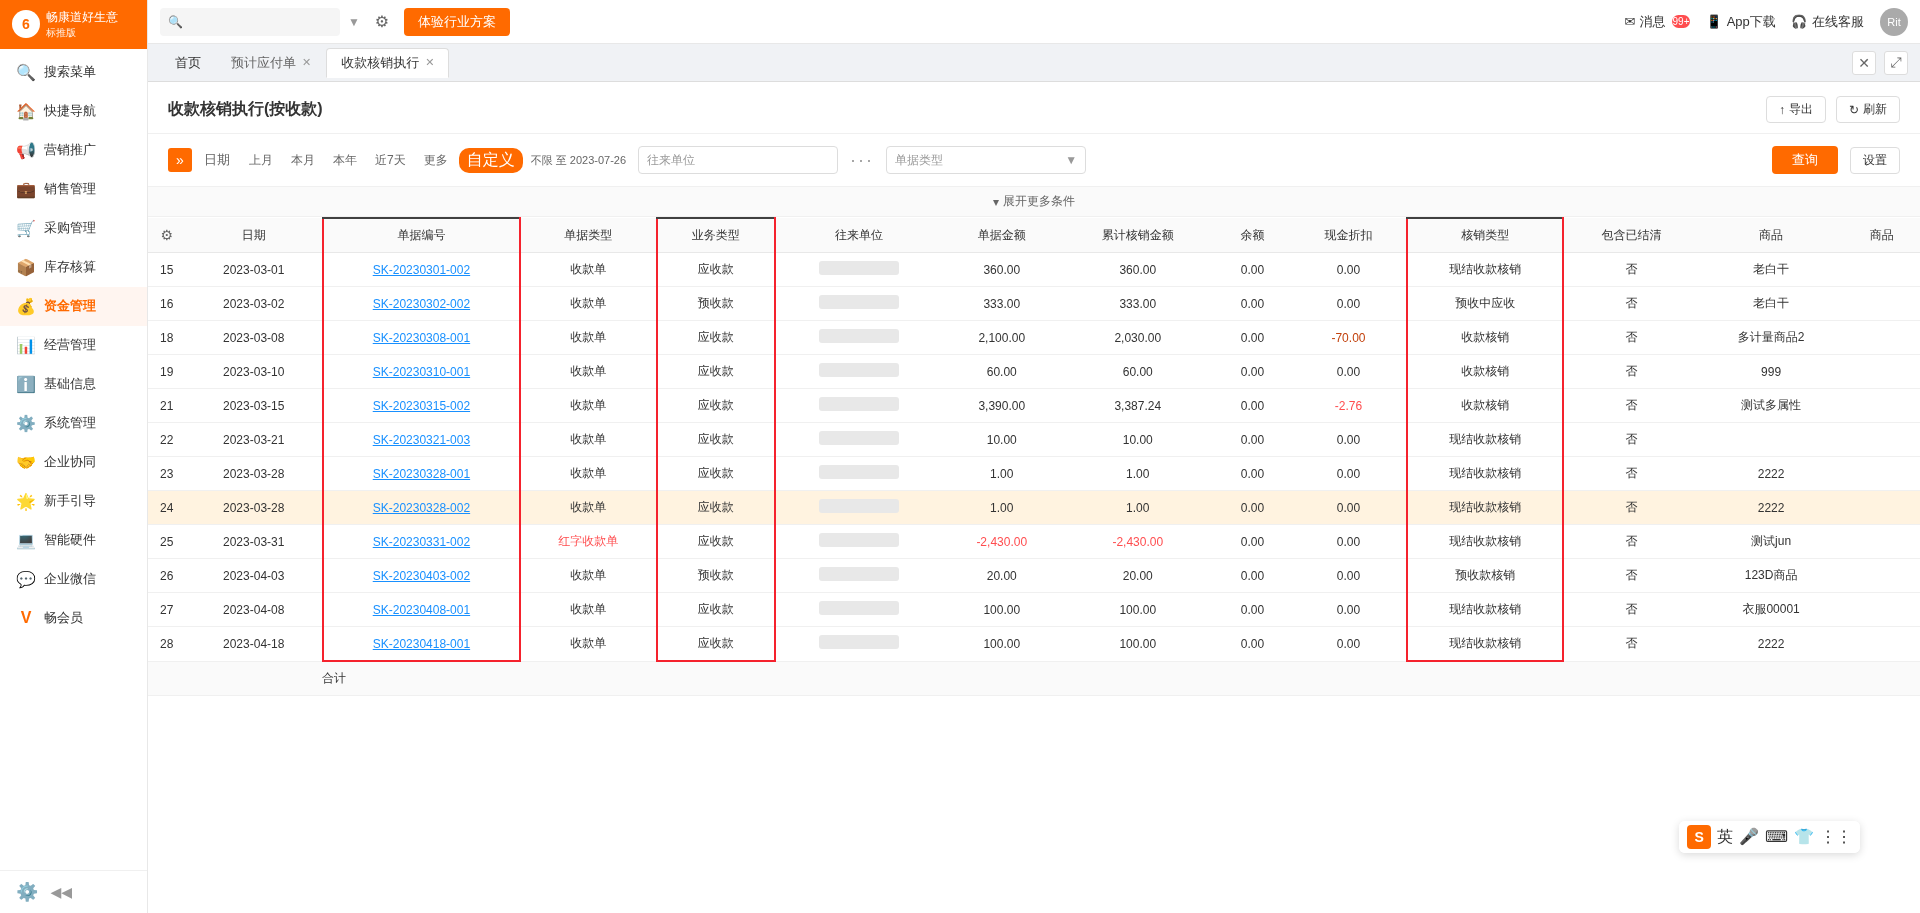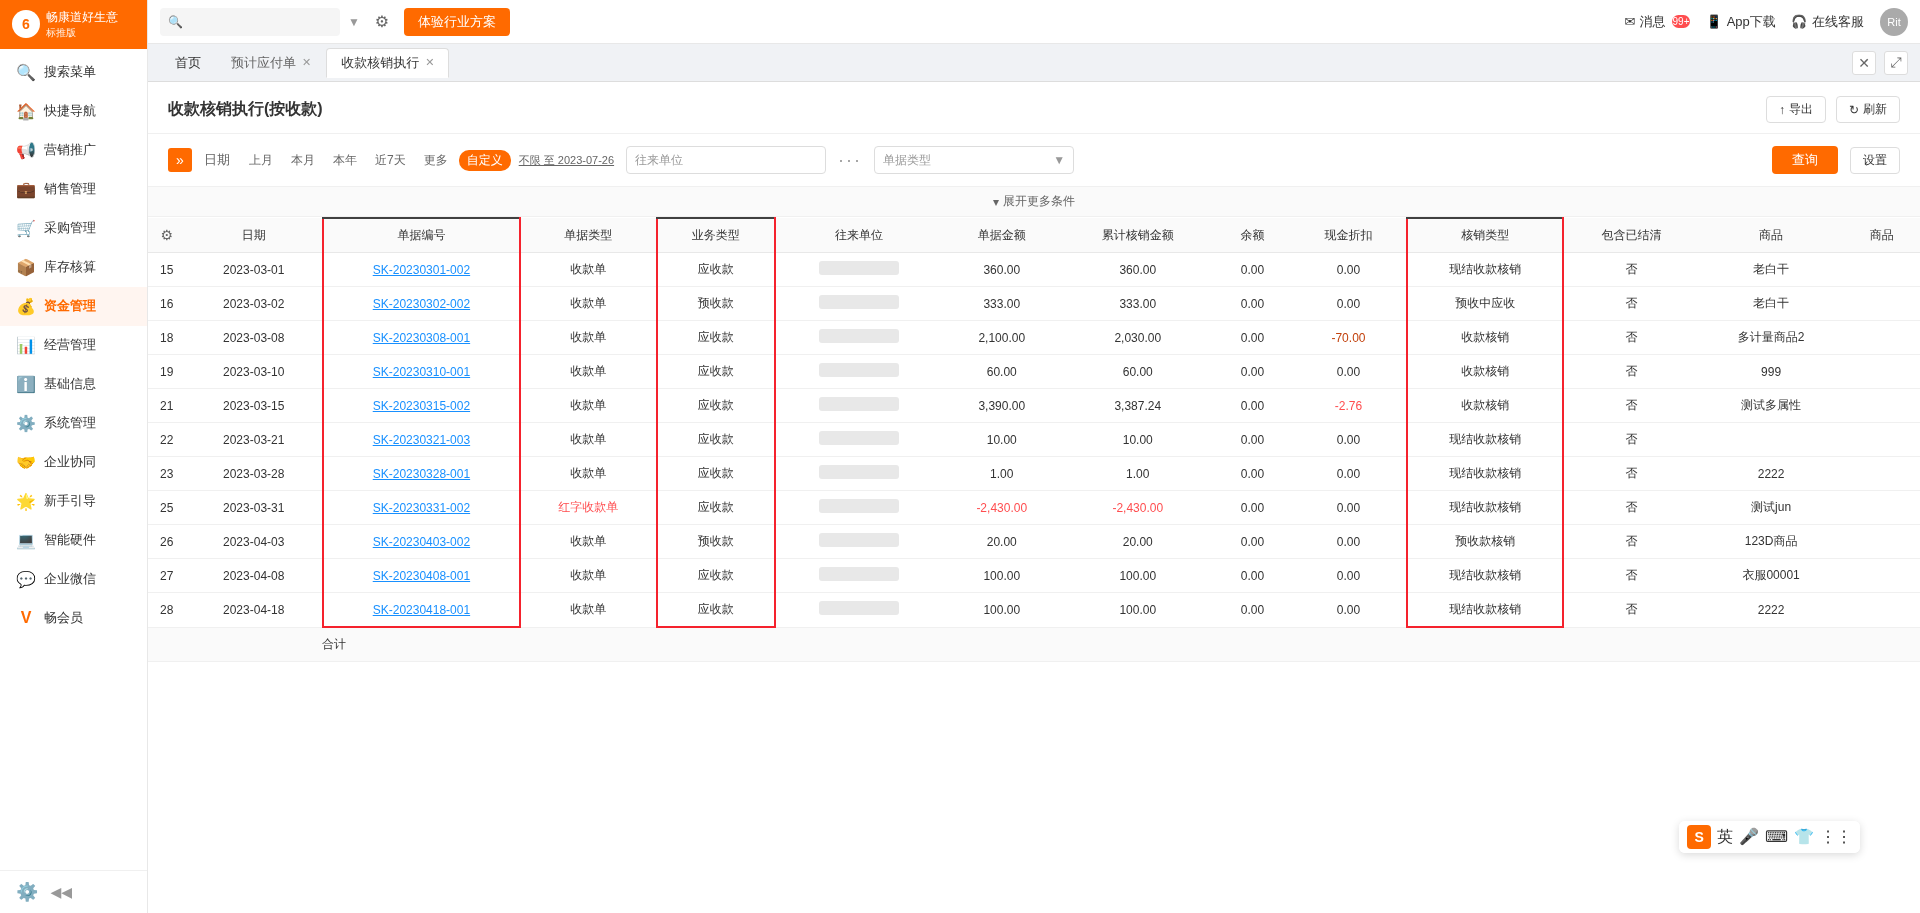--- a/index.html
+++ b/index.html
@@ -47,21 +47,21 @@
     .page-title { font-size: 16px; font-weight: bold; color: #333; }
     .page-header-actions { display: flex; gap: 10px; }
     .btn-outline { border: 1px solid #ddd; background: #fff; color: #333; border-radius: 4px; padding: 4px 12px; font-size: 12px; cursor: pointer; display: flex; align-items: center; gap: 4px; }
 
     
     .filter-bar { padding: 12px 20px; background: #fff; border-bottom: 1px solid #f0f0f0; display: flex; align-items: center; gap: 12px; flex-wrap: wrap; }
     .filter-toggle-btn { width: 24px; height: 24px; background: #ff6a00; color: #fff; border: none; border-radius: 3px; font-size: 14px; cursor: pointer; display: flex; align-items: center; justify-content: center; }
     .filter-label { color: #666; font-size: 13px; white-space: nowrap; }
     .filter-date-group { display: flex; align-items: center; gap: 4px; }
     .filter-date-btn { color: #666; font-size: 12px; padding: 2px 6px; cursor: pointer; border: 1px solid transparent; border-radius: 3px; }
-    .filter-date-custom { background: #ff6a00; color: #fff; font-size: 12px; padding: 2px 8px; border-radius: 10px; cursor: pointer; }
+    .filter-date-custom { background: #ff6a00; color: #fff; font-size: 16px; padding: 2px 8px; border-radius: 10px; cursor: pointer; }
     .filter-unit { flex: 0 0 200px; border: 1px solid #ddd; border-radius: 4px; height: 28px; display: flex; align-items: center; padding: 0 8px; color: #999; font-size: 12px; }
     .filter-dots { color: #999; font-size: 18px; letter-spacing: 2px; }
     .filter-type { flex: 0 0 200px; border: 1px solid #ddd; border-radius: 4px; height: 28px; display: flex; align-items: center; padding: 0 8px; color: #999; font-size: 12px; justify-content: space-between; }
     .filter-query-btn { background: #ff6a00; color: #fff; border: none; border-radius: 4px; padding: 5px 20px; font-size: 13px; cursor: pointer; }
     .filter-setting-btn { border: 1px solid #ddd; background: #fff; color: #333; border-radius: 4px; padding: 4px 12px; font-size: 12px; cursor: pointer; }
     .expand-row { padding: 6px 20px; background: #fafafa; border-bottom: 1px solid #f0f0f0; display: flex; justify-content: center; }
     .expand-btn { color: #666; font-size: 12px; cursor: pointer; display: flex; align-items: center; gap: 4px; }
 
     
     .table-wrap { overflow-x: auto; padding: 0; }
@@ -236,21 +236,21 @@
       <button class="filter-toggle-btn">»</button>
       <span class="filter-label">日期</span>
       <div class="filter-date-group">
         <span class="filter-date-btn">上月</span>
         <span class="filter-date-btn">本月</span>
         <span class="filter-date-btn">本年</span>
         <span class="filter-date-btn">近7天</span>
         <span class="filter-date-btn">更多</span>
         <span class="filter-date-custom">自定义</span>
       </div>
-      <div style="font-size:11px;color:#666;margin-left:-4px;text-decoration:underline;">不限 至 2023-07-26</div>
+      <div style="font-size:11px;color:#666;margin-left:-4px;">不限 至 2023-07-26</div>
       <div class="filter-unit">
         <span>往来单位</span>
       </div>
       <span class="filter-dots">···</span>
       <div class="filter-type">
         <span>单据类型</span>
         <span>▼</span>
       </div>
       <div style="flex:1;"></div>
       <button class="filter-query-btn">查询</button>
@@ -390,20 +390,36 @@
       <td><span style="display:inline-block;width:80px;height:14px;background:#e8e8e8;border-radius:3px;"></span></td>
       <td style="">1.00</td>
       <td style="">1.00</td>
       <td>0.00</td>
       <td style="">0.00</td>
       <td class="red-col-cell">现结收款核销</td>
       <td>否</td>
       <td>2222</td>
       <td></td>
     </tr>
+            <tr class="row-highlight">
+      <td>24</td>
+      <td>2023-03-28</td>
+      <td class="red-col-cell"><span class="link-text">SK-20230328-002</span></td>
+      <td style="">收款单</td>
+      <td class="red-col-cell">应收款</td>
+      <td><span style="display:inline-block;width:80px;height:14px;background:#e8e8e8;border-radius:3px;"></span></td>
+      <td style="">1.00</td>
+      <td style="">1.00</td>
+      <td>0.00</td>
+      <td style="">0.00</td>
+      <td class="red-col-cell">现结收款核销</td>
+      <td>否</td>
+      <td>2222</td>
+      <td></td>
+    </tr>
             <tr>
       <td>25</td>
       <td>2023-03-31</td>
       <td class="red-col-cell"><span class="link-text">SK-20230331-002</span></td>
       <td style="color:#ff4d4f;">红字收款单</td>
       <td class="red-col-cell">应收款</td>
       <td><span style="display:inline-block;width:80px;height:14px;background:#e8e8e8;border-radius:3px;"></span></td>
       <td style="color:#ff4d4f;">-2,430.00</td>
       <td style="color:#ff4d4f;">-2,430.00</td>
       <td>0.00</td>

